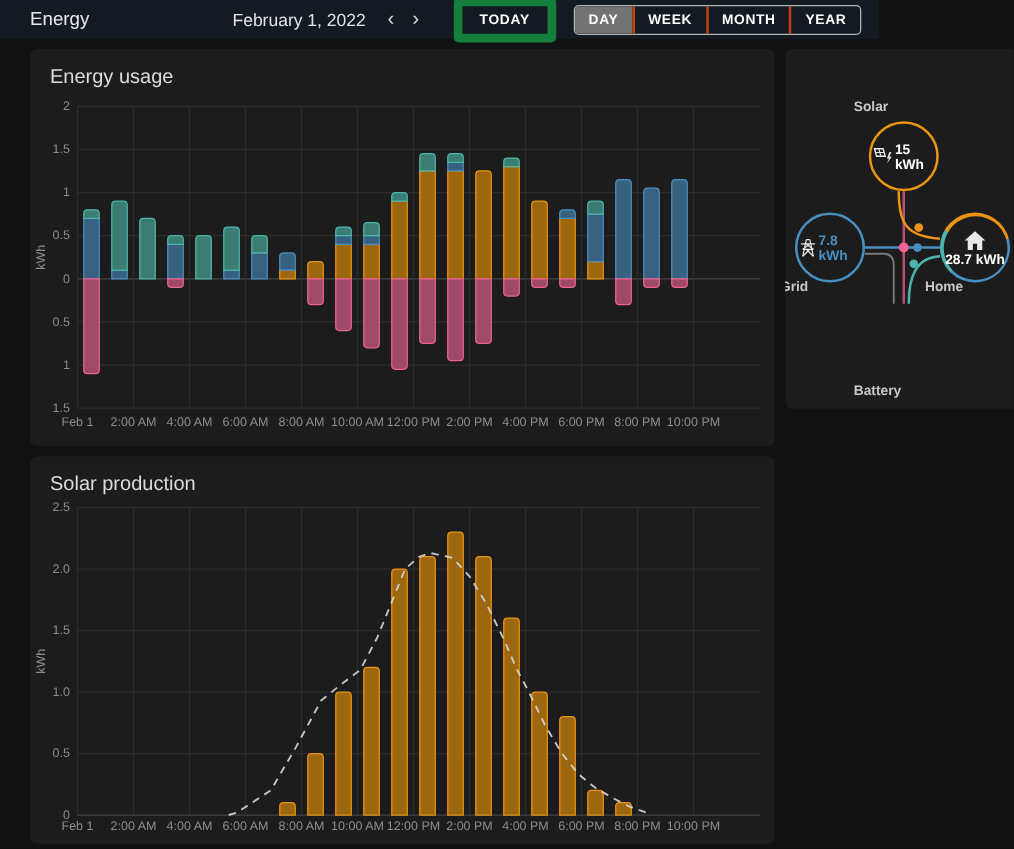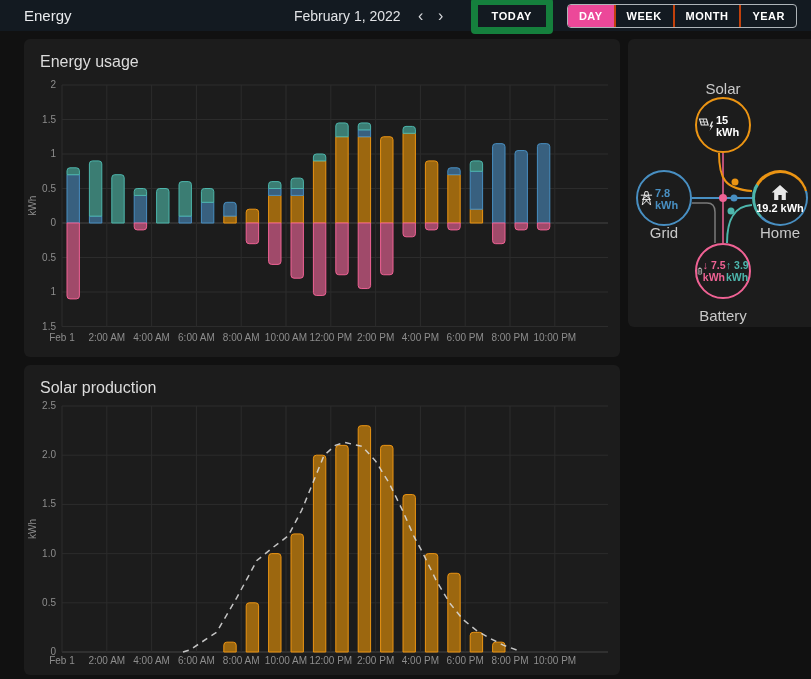--- a/index.html
+++ b/index.html
@@ -3,21 +3,21 @@
 <meta charset="utf-8">
 <style>
   * { margin:0; padding:0; box-sizing:border-box; }
   html,body { background:#111; }
   body {
     width:811px; height:679px; position:relative; overflow:hidden;
     font-family:"Liberation Sans", sans-serif; color:#e1e1e1;
   }
   
   .topbar {
-    position:absolute; left:0; top:0; width:811px; height:31px;
+    position:absolute; left:0; top:0; width:703px; height:31px;
     background:#131a21; display:flex; align-items:center;
     padding:0 10px 0 24px;
   }
   .topbar-title { font-size:15px; font-weight:400; color:#e8eaed; }
   .topbar-right { margin-left:auto; display:flex; align-items:center; }
   .date-label { font-size:14px; color:#e1e3e6; margin-right:10px; }
   .chev { background:none; border:none; color:#d7d9dc; font-size:16px; line-height:1;
           width:20px; height:22px; cursor:pointer; padding:0; }
   .btn-today {
     margin:0 14px 0 20px; background:transparent; color:#fff;
@@ -25,38 +25,38 @@
     letter-spacing:.6px; padding:5px 14px; cursor:pointer;
     font-family:"Liberation Sans", sans-serif;
   }
   .seg-group { display:flex; border:1px solid #aeb4b8; border-radius:4px; overflow:hidden; margin-right:4px; }
   .seg-btn {
     background:transparent; color:#fff; border:none; border-left:2px solid #c2410c;
     font-size:11px; font-weight:bold; letter-spacing:.5px; padding:5px 11px; cursor:pointer;
     font-family:"Liberation Sans", sans-serif;
   }
   .seg-btn:first-child { border-left:none; }
-  .seg-btn.selected { background:#ec4899; }
+  .seg-btn.selected { background:#737373; }
   
   .card { position:absolute; background:#1c1c1c; border-radius:6px; overflow:hidden;margin-left:16px; }
   .card-title { font-size:16px; font-weight:400; color:#dcdcdc; padding:14px 16px 0 16px; }
   #card-usage { left:8px; top:39px; width:596px; height:318px; }
   #card-solar { left:8px; top:365px; width:596px; height:310px; }
   #card-dist  { left:612px; top:39px; width:191px; height:288px; }
   .chart-svg { position:absolute; left:0; top:30px; }
   
   .dist-area { position:absolute; left:0; top:0; width:191px; height:288px; }
   .dist-lines { position:absolute; left:0; top:0; z-index:0; }
   .node {
     position:absolute; width:56px; height:56px; border-radius:50%;
     display:flex; flex-direction:row; align-items:center; justify-content:center;
     z-index:1; background:#1c1c1c; border:2px solid #888;
   }
   .node-val { font-size:11px; font-weight:bold; color:#fff; margin-top:1px; }
-  .node-lbl { position:absolute; font-size:15px; color:#c9c9c9; text-align:center; width:80px; z-index:1; }
+  .node-lbl { position:absolute; font-size:11px; color:#c9c9c9; width:80px; z-index:1;font-weight:bold; }
   #node-solar   { left:67px; top:58px;  border-color:var(--solar); }
   #node-grid    { left:8px;  top:131px; border-color:var(--grid); }
   #node-battery { left:67px; top:204px; border-color:var(--battery-in); }
   #node-home {
     left:124px; top:131px; border:none;
     background:conic-gradient(var(--solar) 0 20.8%, var(--grid) 20.8% 62.5%,
                var(--battery-out) 62.5% 83.3%, var(--solar) 83.3% 100%);
   }
   #node-home .node-inner {
     position:absolute; inset:2.5px; background:#1c1c1c; border-radius:50%;
@@ -283,30 +283,19 @@
       </svg>
       <div class="node-val grid-val">7.8 kWh</div>
     </div>
 
     <div class="node-lbl" style="left:112px; top:185px;">Home</div>
     <div class="node" id="node-home">
       <div class="node-inner">
         <svg class="mini-icon" width="20" height="18" viewBox="0 0 24 21">
           <path d="M10,20 V14 H14 V20 H19 V11 H22 L12,2 L2,11 H5 V20 Z" fill="#e8e8e8"></path>
         </svg>
-        <div class="node-val">19.2 kWh</div>
+        <div class="node-val">28.7 kWh</div>
       </div>
     </div>
 
     <div class="node-lbl" style="left:55px; top:268px;">Battery</div>
-    <div class="node" id="node-battery">
-      <svg class="mini-icon" width="12" height="16" viewBox="0 0 12 16">
-        <rect x="2.5" y="3" width="7" height="11.5" rx="1" fill="none" stroke="#e8e8e8" stroke-width="1.3"></rect>
-        <rect x="4.5" y="1" width="3" height="2" fill="#e8e8e8"></rect>
-        <line x1="4.5" y1="6.5" x2="7.5" y2="6.5" stroke="#e8e8e8" stroke-width="1"></line>
-        <line x1="4.5" y1="9" x2="7.5" y2="9" stroke="#e8e8e8" stroke-width="1"></line>
-        <line x1="4.5" y1="11.5" x2="7.5" y2="11.5" stroke="#e8e8e8" stroke-width="1"></line>
-      </svg>
-      <div class="batt-row batt-in"><span>↓</span> <span>7.5 kWh</span></div>
-      <div class="batt-row batt-out"><span>↑</span> <span>3.9 kWh</span></div>
-    </div>
   </div>
 </section>
 
 </body></html>

